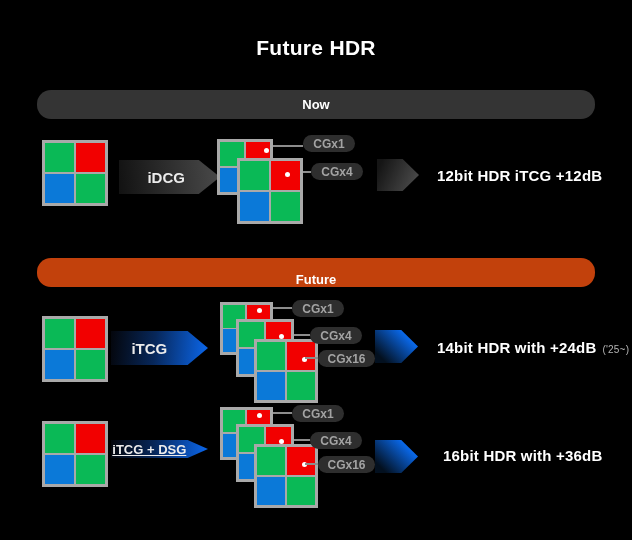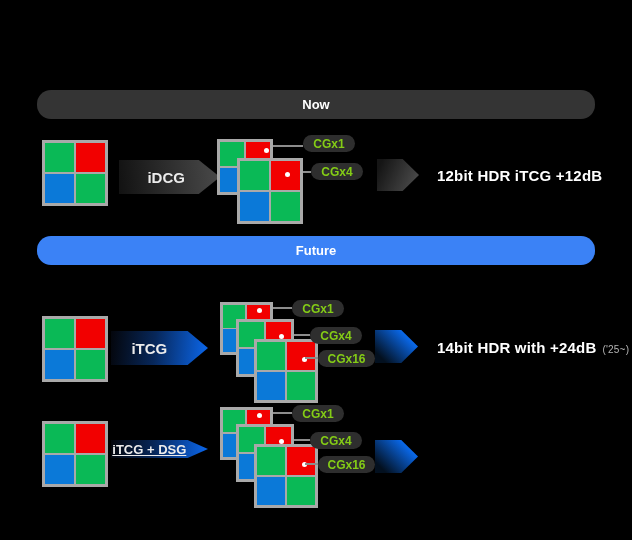--- a/index.html
+++ b/index.html
@@ -3,47 +3,48 @@
 <meta charset="utf-8">
 <style>
   html,body{margin:0;padding:0;background:#000;}
   .canvas{position:relative;width:632px;height:540px;background:#000;overflow:hidden;
           font-family:"Liberation Sans",sans-serif;color:#fff;}
   .abs{position:absolute;}
   .title{left:0;top:36px;width:632px;text-align:center;font-size:21px;font-weight:700;letter-spacing:.3px;}
   .banner{left:37px;width:558px;height:29px;border-radius:14px;display:flex;align-items:center;justify-content:center;
           font-size:13px;font-weight:700;color:#fff;}
   .banner.now{top:90px;background:#343434;}
-  .banner.future{top:236px;background:#3b82f6;}
+  .banner.future{top:258px;background:#c2410c;align-items:flex-end;}
   
   .sq{border:2px solid #a9a9a9;box-sizing:border-box;box-shadow:inset 0 0 0 1px #a9a9a9;
       background-image:
         linear-gradient(to right, rgba(0,0,0,0) calc(50% - 1px), #a9a9a9 calc(50% - 1px), #a9a9a9 calc(50% + 1px), rgba(0,0,0,0) calc(50% + 1px)),
         linear-gradient(to bottom, rgba(0,0,0,0) calc(50% - 1px), #a9a9a9 calc(50% - 1px), #a9a9a9 calc(50% + 1px), rgba(0,0,0,0) calc(50% + 1px)),
         conic-gradient(#f20000 0 25%, #0ab956 25% 50%, #0b79d8 50% 75%, #0ab956 75% 100%);}
   .dot{position:absolute;width:5px;height:5px;border-radius:50%;background:#fff;display:block;}
   .conn{height:2px;background:#8c8c8c;}
-  .pill{box-sizing:border-box;height:17px;border-radius:9px;background:#2e2e2e;color:#84cc16;
+  .pill{box-sizing:border-box;height:17px;border-radius:9px;background:#2e2e2e;color:#a3a3a3;
         display:flex;align-items:center;justify-content:center;font-size:12px;font-weight:600;}
   .big-arrow{display:flex;align-items:center;color:#ececec;font-size:15px;font-weight:600;}
   .big-arrow span{width:79%;text-align:center;}
   .big-arrow{clip-path:polygon(0 0,79% 0,100% 50%,79% 100%,0 100%);}
   .big-arrow.gray{background:linear-gradient(85deg,#121212 0%,#4a4a4a 100%);}
   .big-arrow.blue{background:linear-gradient(95deg,#04060c 0%,#07275a 45%,#0b62e0 95%);}
   .small-arrow{clip-path:polygon(0 0,61% 0,100% 50%,61% 100%,0 100%);}
   .small-arrow.gray{background:linear-gradient(115deg,#151515 10%,#4e4e4e 95%);}
   .small-arrow.blue{background:linear-gradient(45deg,#03101f 15%,#0a6cf2 80%);}
   .result{font-size:15px;font-weight:700;white-space:nowrap;letter-spacing:.2px;}
   .result .note{font-size:10px;font-weight:400;color:#b5b5b5;margin-left:6px;}
 </style>
 </head>
 <body>
 
 <div class="canvas">
 
+  <div class="abs title">Future HDR</div>
 
   <div class="abs banner now">
     <span>Now</span>
   </div>
 
   <div class="abs sq" style="left:42px;top:140px;width:66px;height:66px;"></div>
 
   <div class="abs big-arrow gray" style="left:119px;top:160px;width:89px;height:34px;padding-left:12px;">
     <span>iDCG</span>
   </div>
@@ -120,14 +121,17 @@
   <div class="abs conn" style="left:260px;top:412px;width:32px;"></div>
   <div class="abs conn" style="left:282px;top:439px;width:28px;"></div>
   <div class="abs conn" style="left:305px;top:463px;width:13px;z-index:3;"></div>
 
   <div class="abs pill" style="left:292px;top:405px;width:52px;z-index:4;">CGx1</div>
   <div class="abs pill" style="left:310px;top:432px;width:52px;z-index:4;">CGx4</div>
   <div class="abs pill" style="left:318px;top:456px;width:57px;z-index:4;">CGx16</div>
 
   <div class="abs small-arrow blue" style="left:375px;top:440px;width:43px;height:33px;"></div>
 
+  <div class="abs result" style="left:443px;top:447px;">
+    <span>16bit HDR with +36dB</span><span class="note"></span>
+  </div>
 
 </div>
 
 </body></html>

